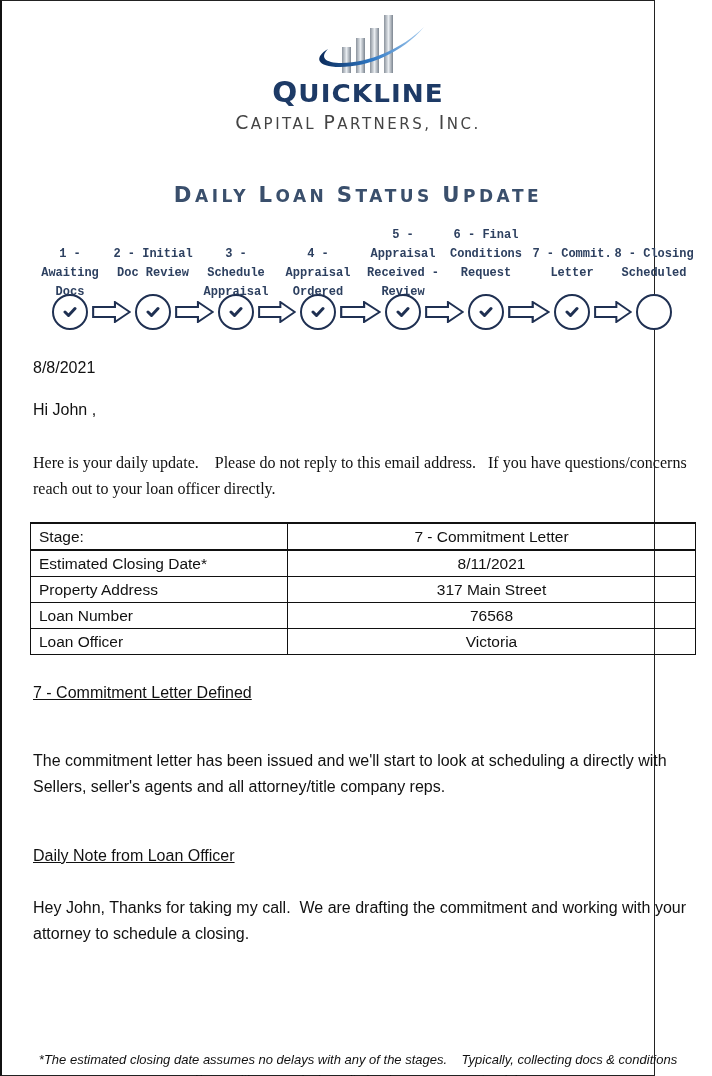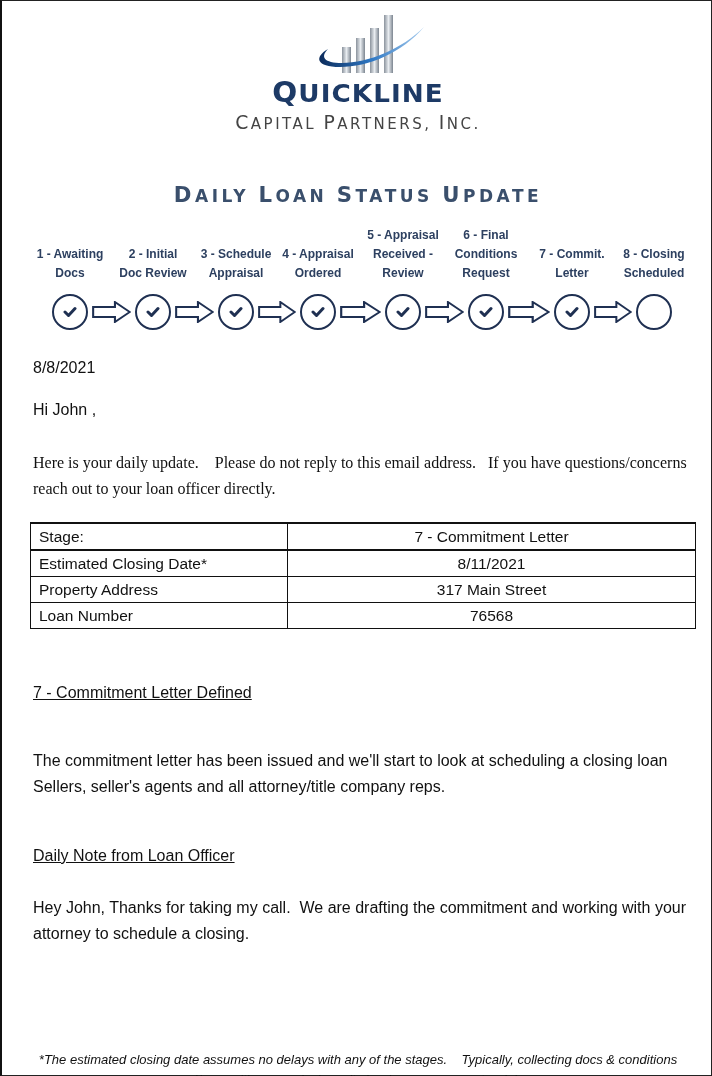--- a/index.html
+++ b/index.html
@@ -1,19 +1,19 @@
 <!DOCTYPE html>
 <html><head>
   <meta charset="utf-8">
   <style>
     html, body { margin: 0; padding: 0; background: #ffffff; }
     body { width: 712px; height: 1076px; overflow: hidden; }
     .page {
       position: relative;
-      width: 712px; height: 1076px;
+      width: 655px; height: 1076px;
       box-sizing: border-box;
       border: 1px solid #222;
       border-left: 2px solid #111;
       background: #fff;
       font-family: "Liberation Sans", sans-serif;
       color: #111;
     }
     .abs { position: absolute; }
 
     
@@ -39,21 +39,21 @@
       font-family: "DejaVu Sans", sans-serif;
       font-weight: bold; font-size: 17px; letter-spacing: 3.5px;
       color: #3a4f6c;
     }
 
     
     .step-label {
       width: 86px; text-align: center;
       font-size: 12px; line-height: 19px; font-weight: bold;
       color: #2d4060;
-      font-family: Liberation Sans, sans-serif;
+      font-family: Liberation Mono, monospace;
     }
     .step-circle {
       width: 36px; height: 36px; border-radius: 50%;
       border: 2px solid #1f3052; box-sizing: border-box;
       display: flex; align-items: center; justify-content: center;
       background: #fff;
     }
     .step-arrow { width: 34px; height: 22px; }
 
     
@@ -224,23 +224,27 @@
         <td class="val">8/11/2021</td>
       </tr>
       <tr>
         <td class="lbl">Property Address</td>
         <td class="val">317 Main Street</td>
       </tr>
       <tr>
         <td class="lbl">Loan Number</td>
         <td class="val">76568</td>
       </tr>
+      <tr>
+        <td class="lbl">Loan Officer</td>
+        <td class="val">Victoria</td>
+      </tr>
     </tbody>
   </table>
 
   <div class="abs txt u stage-heading">7 - Commitment Letter Defined</div>
-  <div class="abs txt stage-desc">The commitment letter has been issued and we'll start to look at scheduling a closing loan Sellers, seller's agents and all attorney/title company reps.</div>
+  <div class="abs txt stage-desc">The commitment letter has been issued and we'll start to look at scheduling a directly with Sellers, seller's agents and all attorney/title company reps.</div>
 
   <div class="abs txt u note-heading">Daily Note from Loan Officer</div>
   <div class="abs txt note-body" style="white-space: pre-wrap;">Hey John, Thanks for taking my call.  We are drafting the commitment and working with your attorney to schedule a closing.</div>
 
   <div class="abs txt footnote" style="white-space: pre-wrap;">*The estimated closing date assumes no delays with any of the stages.    Typically, collecting docs &amp; conditions and/or awaiting appraisal results is where we encounter delays.</div>
 </div>
 
 </body></html>

